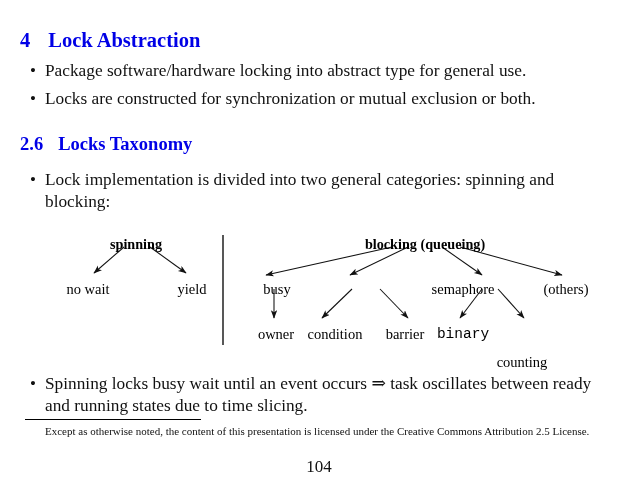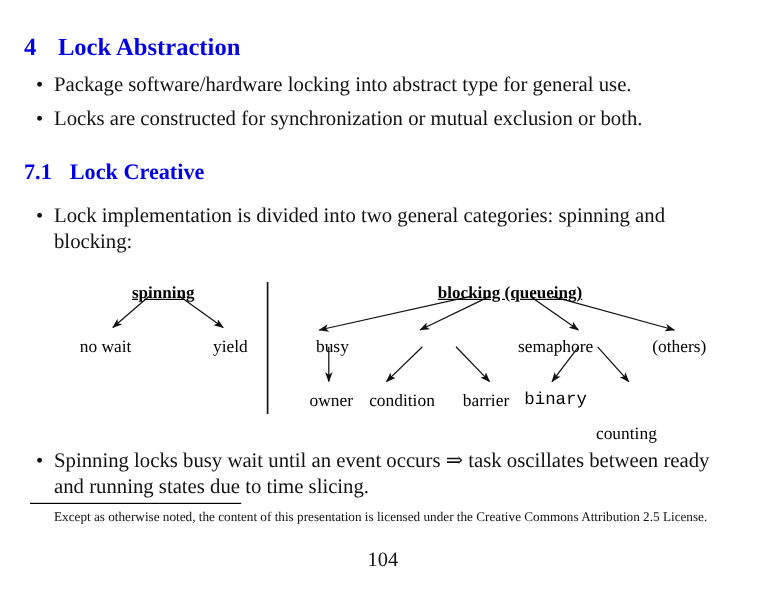--- a/index.html
+++ b/index.html
@@ -81,21 +81,21 @@
     width: 638px;
     height: 130px;
   }
   .node {
     position: absolute;
     font-size: 14.5px;
     white-space: nowrap;
     transform: translateX(-50%);
     color: #000000;
   }
-  .node.bold { font-weight: bold; font-size: 14.2px; text-decoration: underline; }
+  .node.bold { font-weight: bold; font-size: 14.2px; }
 
   
   #footnote-rule {
     position: absolute;
     left: 25px;
     top: 419px;
     width: 176px;
     height: 1px;
     background: #000000;
   }
@@ -134,21 +134,21 @@
     <span class="dot">•</span>
     <span class="txt">Package software/hardware locking into abstract type for general use.</span>
   </div>
 
   <div class="bullet" id="b2">
     <span class="dot">•</span>
     <span class="txt">Locks are constructed for synchronization or mutual exclusion or both.</span>
   </div>
 
   <div class="heading" id="h-subsection">
-    <span class="num">7.1</span><span class="gap-md"></span><span>Lock Creative</span>
+    <span class="num">2.6</span><span class="gap-md"></span><span>Locks Taxonomy</span>
   </div>
 
   <div class="bullet" id="b3">
     <span class="dot">•</span>
     <span class="txt">Lock implementation is divided into two general categories: spinning and blocking:</span>
   </div>
 
   <div id="diagram">
 
     <svg viewBox="0 0 638 130" xmlns="http://www.w3.org/2000/svg">

